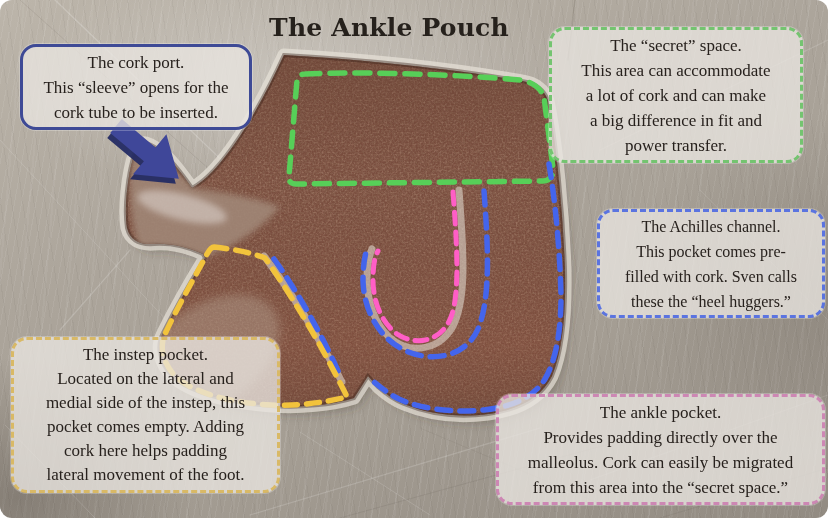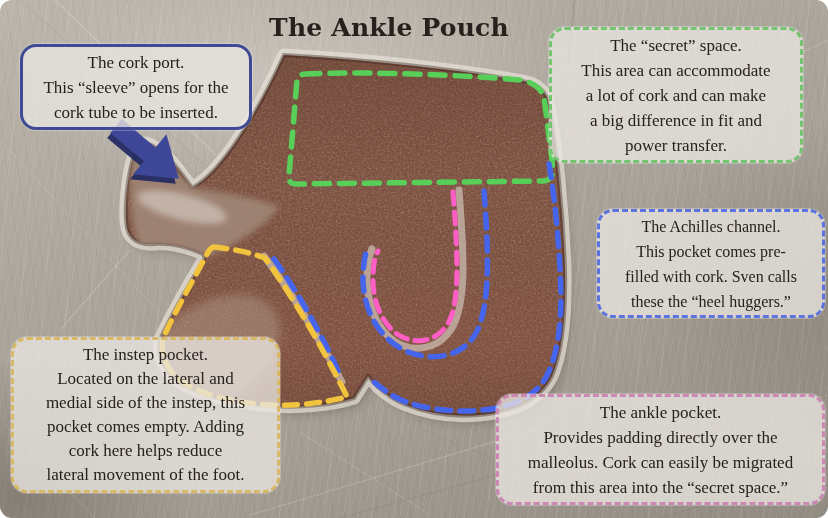--- a/index.html
+++ b/index.html
@@ -161,21 +161,21 @@
 This pocket comes pre-
 filled with cork. Sven calls
 these the “heel huggers.”</div>
   </div>
 
   <div class="callout co-instep">
     <div class="callout-text">The instep pocket.
 Located on the lateral and
 medial side of the instep, this
 pocket comes empty. Adding
-cork here helps reduce
+cork here helps padding
 lateral movement of the foot.</div>
   </div>
 
   <div class="callout co-ankle">
     <div class="callout-text">The ankle pocket.
 Provides padding directly over the
 malleolus. Cork can easily be migrated
 from this area into the “secret space.”</div>
   </div>
 

